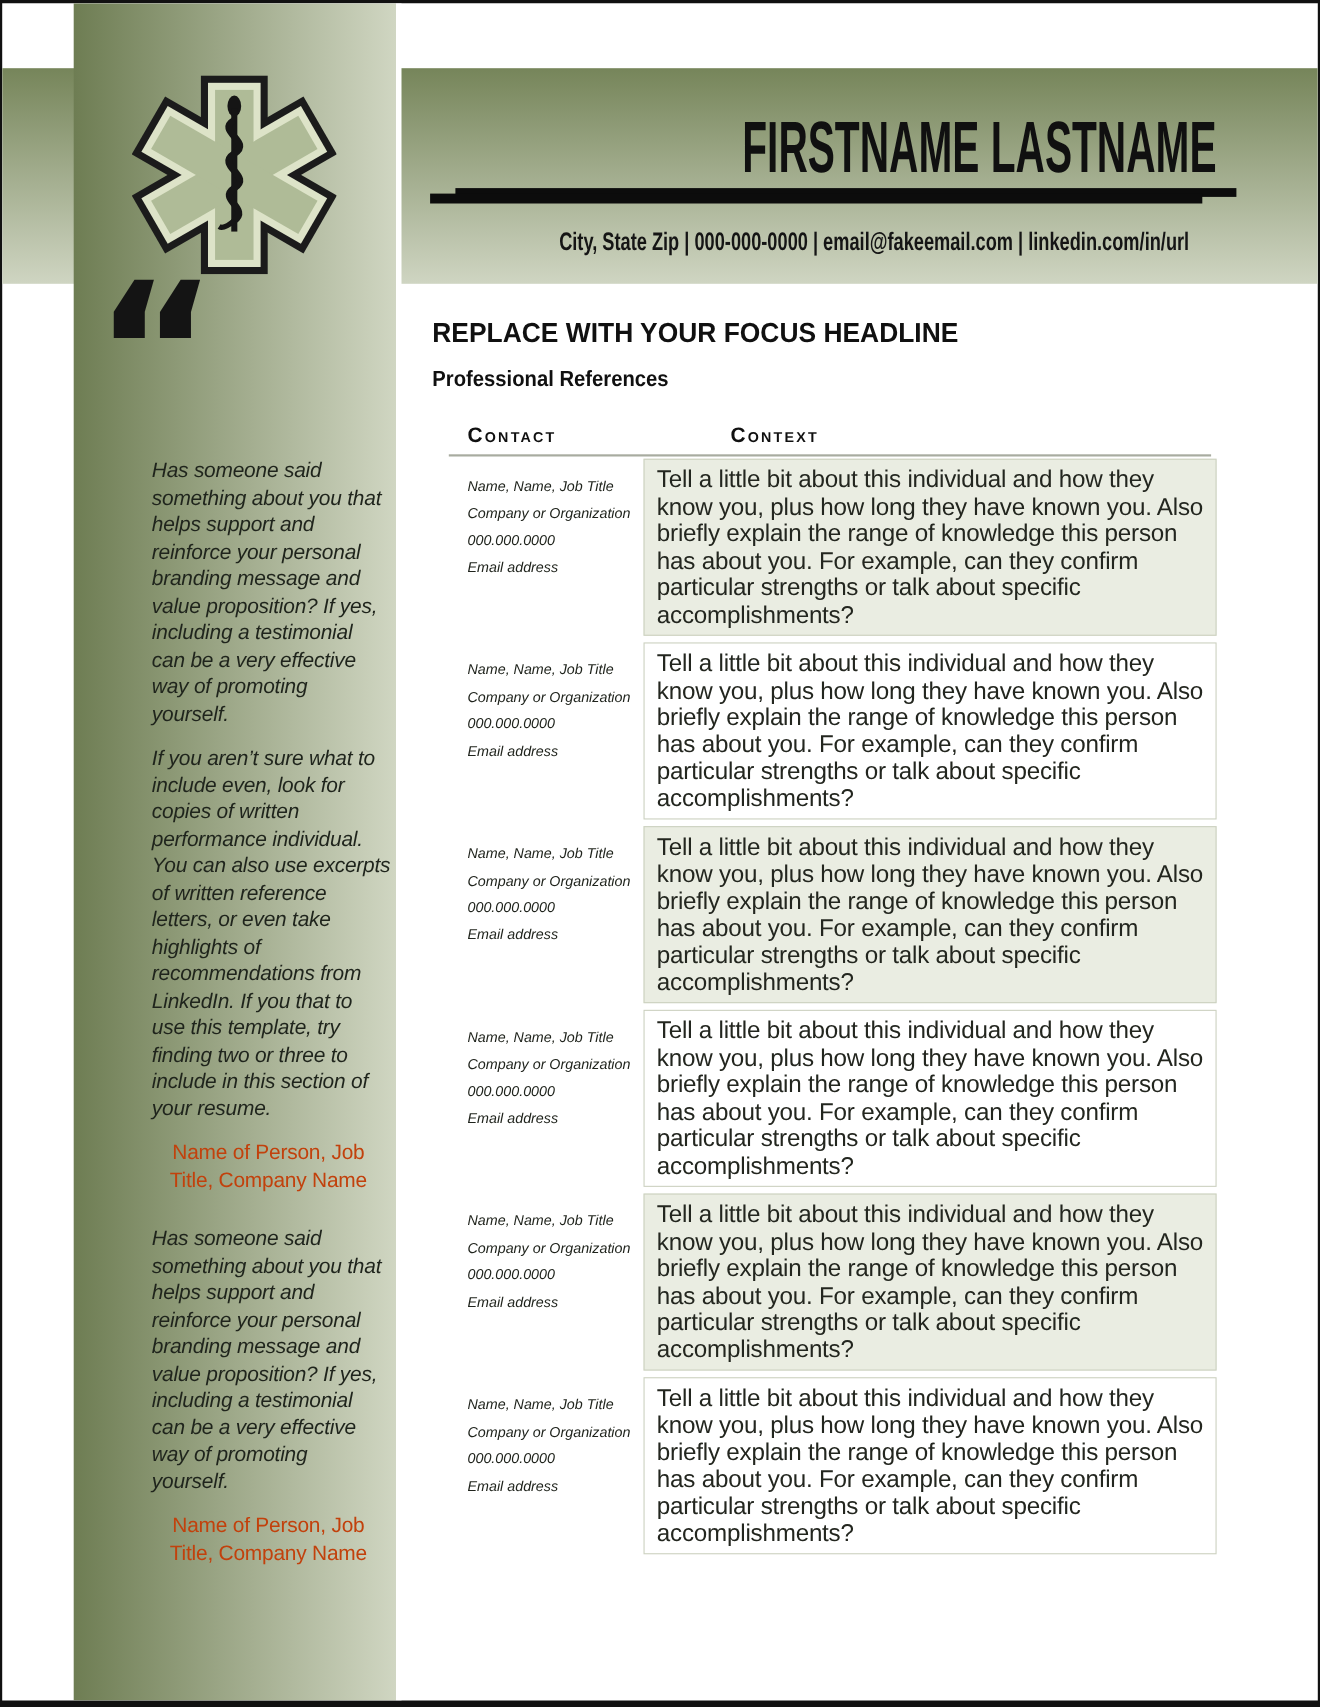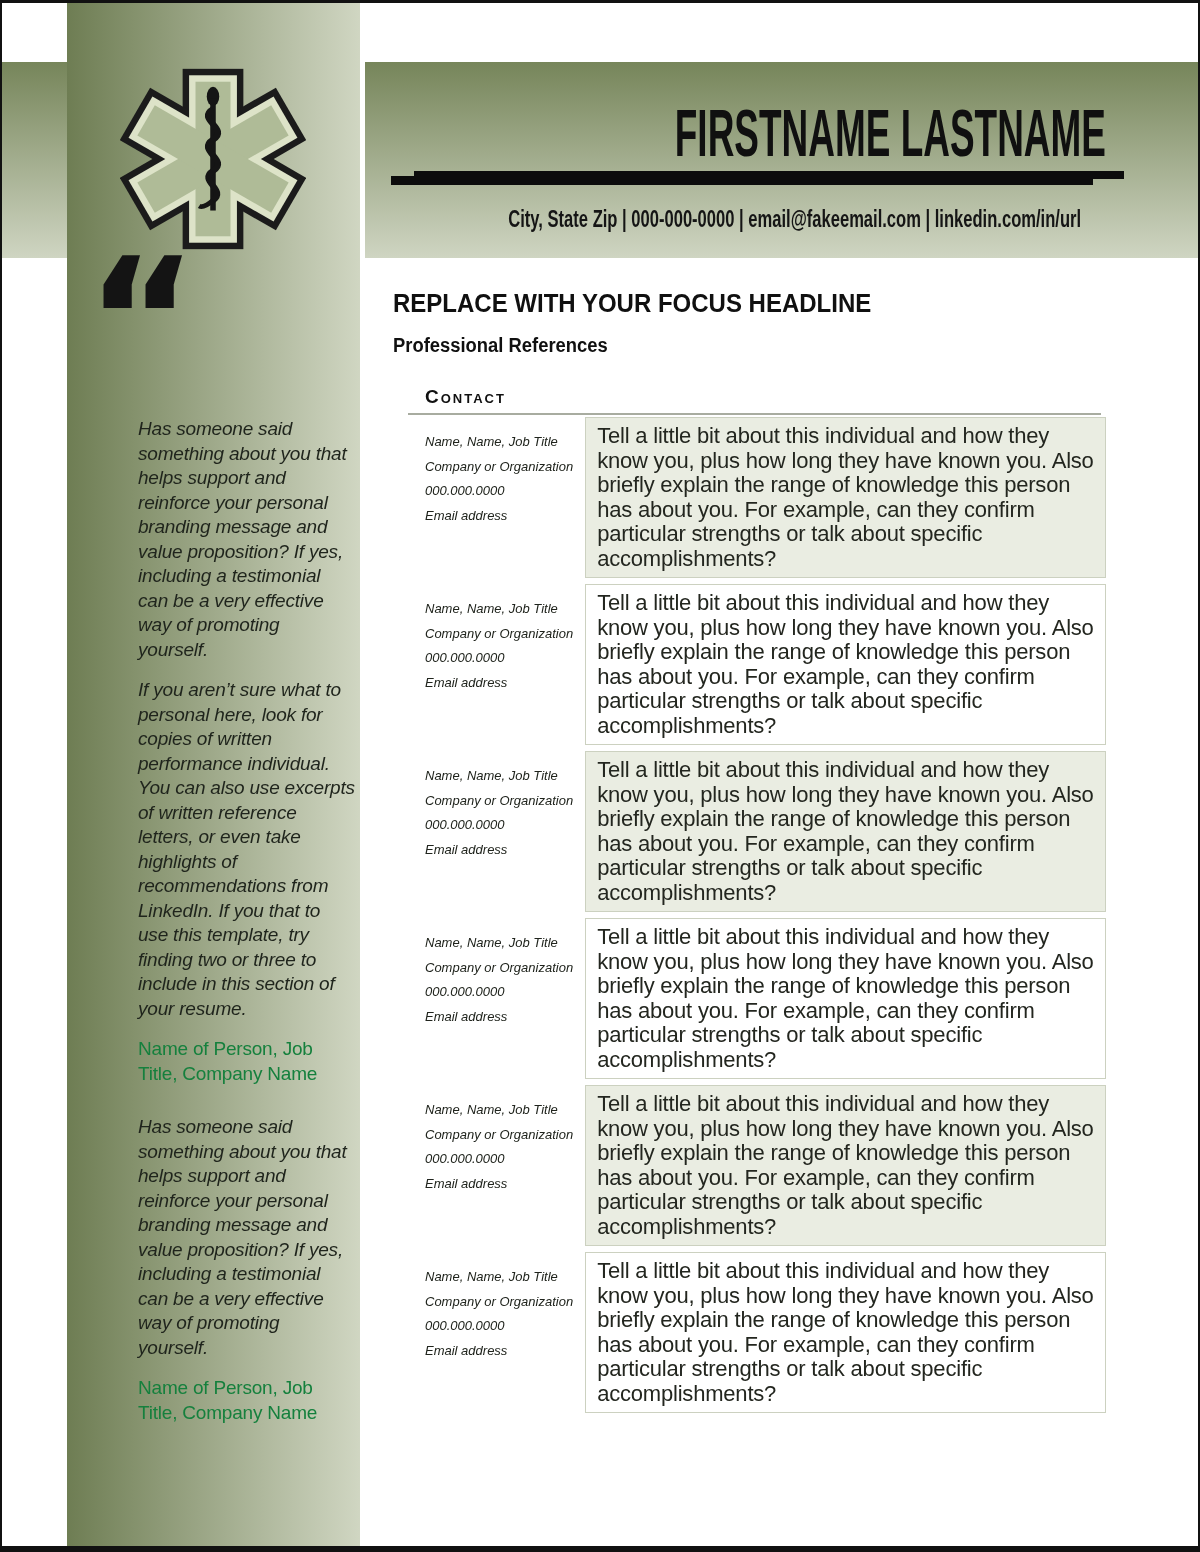--- a/index.html
+++ b/index.html
@@ -31,21 +31,21 @@
     font-family:"DejaVu Sans",sans-serif;font-weight:bold;
     font-size:170px;line-height:1;color:#141414;
   }
   .sidebar-text{
     position:absolute;left:136px;top:414px;width:212px;
     font-size:19px;font-style:italic;letter-spacing:-0.2px;
     color:#1f241c;
   }
   .sidebar-text .line{white-space:nowrap;line-height:24.5px;}
   .block.testimonial{margin:0 0 16px 0;}
-  .block.attribution{margin:0 0 29px 0;font-style:normal;text-align:left;color:#15803d;}
+  .block.attribution{margin:0 0 29px 0;font-style:normal;text-align:center;color:#c2410c;}
   
   .name-title{
     position:absolute;right:92px;top:97px;
     font-size:66px;font-weight:700;line-height:1;color:#101010;
     white-space:nowrap;transform:scaleX(0.56);transform-origin:right center;
   }
   .rule-a{position:absolute;left:412px;top:168px;width:710px;height:8px;background:#0c0c0c;}
   .rule-b{position:absolute;left:389px;top:173px;width:702px;height:9px;background:#0c0c0c;}
   .contact-line{
     position:absolute;left:362px;right:0;top:203px;text-align:center;
@@ -126,21 +126,21 @@
         <div class="line">reinforce your personal</div>
         <div class="line">branding message and</div>
         <div class="line">value proposition? If yes,</div>
         <div class="line">including a testimonial</div>
         <div class="line">can be a very effective</div>
         <div class="line">way of promoting</div>
         <div class="line">yourself.</div>
       </div>
       <div class="block testimonial">
         <div class="line">If you aren’t sure what to</div>
-        <div class="line">personal here, look for</div>
+        <div class="line">include even, look for</div>
         <div class="line">copies of written</div>
         <div class="line">performance individual.</div>
         <div class="line">You can also use excerpts</div>
         <div class="line">of written reference</div>
         <div class="line">letters, or even take</div>
         <div class="line">highlights of</div>
         <div class="line">recommendations from</div>
         <div class="line">LinkedIn. If you that to</div>
         <div class="line">use this template, try</div>
         <div class="line">finding two or three to</div>
@@ -173,20 +173,21 @@
   <div class="rule-a"></div>
   <div class="rule-b"></div>
   <div class="contact-line">City, State Zip  | 000-000-0000 | email@fakeemail.com | linkedin.com/in/url</div>
 
   <div class="headline">REPLACE WITH YOUR FOCUS HEADLINE</div>
   <div class="section-title">Professional References</div>
 
   <div class="rtable">
     <div class="thead">
       <div class="th th-contact">Contact</div>
+      <div class="th th-context">Context</div>
     </div>
     <div class="tbody">
         <div class="trow">
           <div class="cell-contact">
             <div class="line">Name, Name, Job Title</div>
             <div class="line">Company or Organization</div>
             <div class="line">000.000.0000</div>
             <div class="line">Email address</div>
           </div>
           <div class="cell-context shaded">

